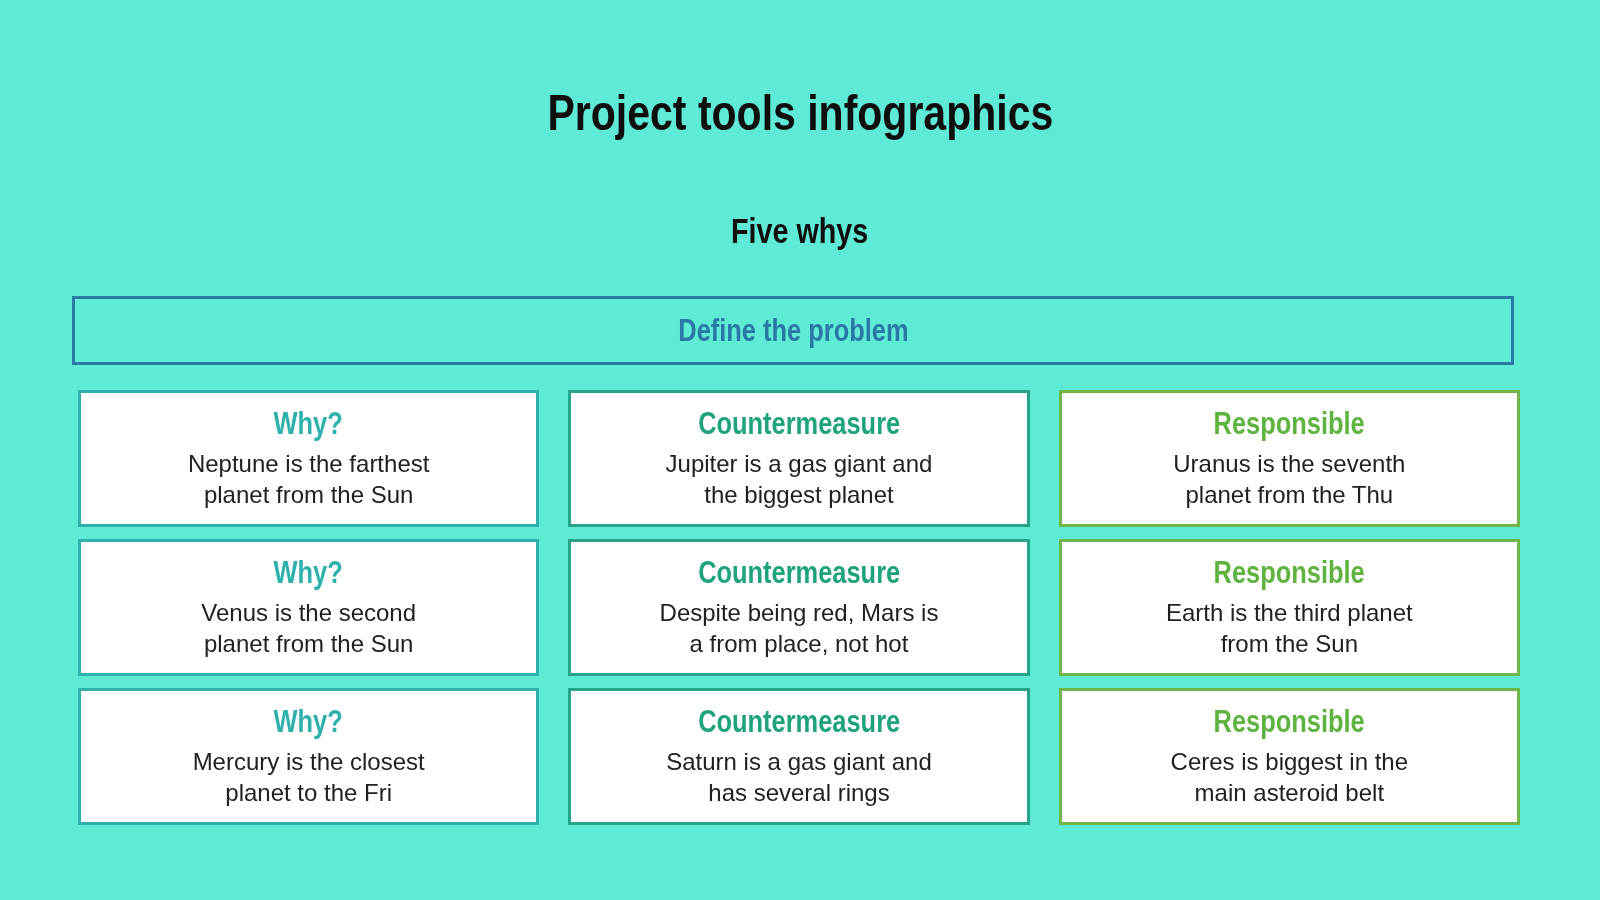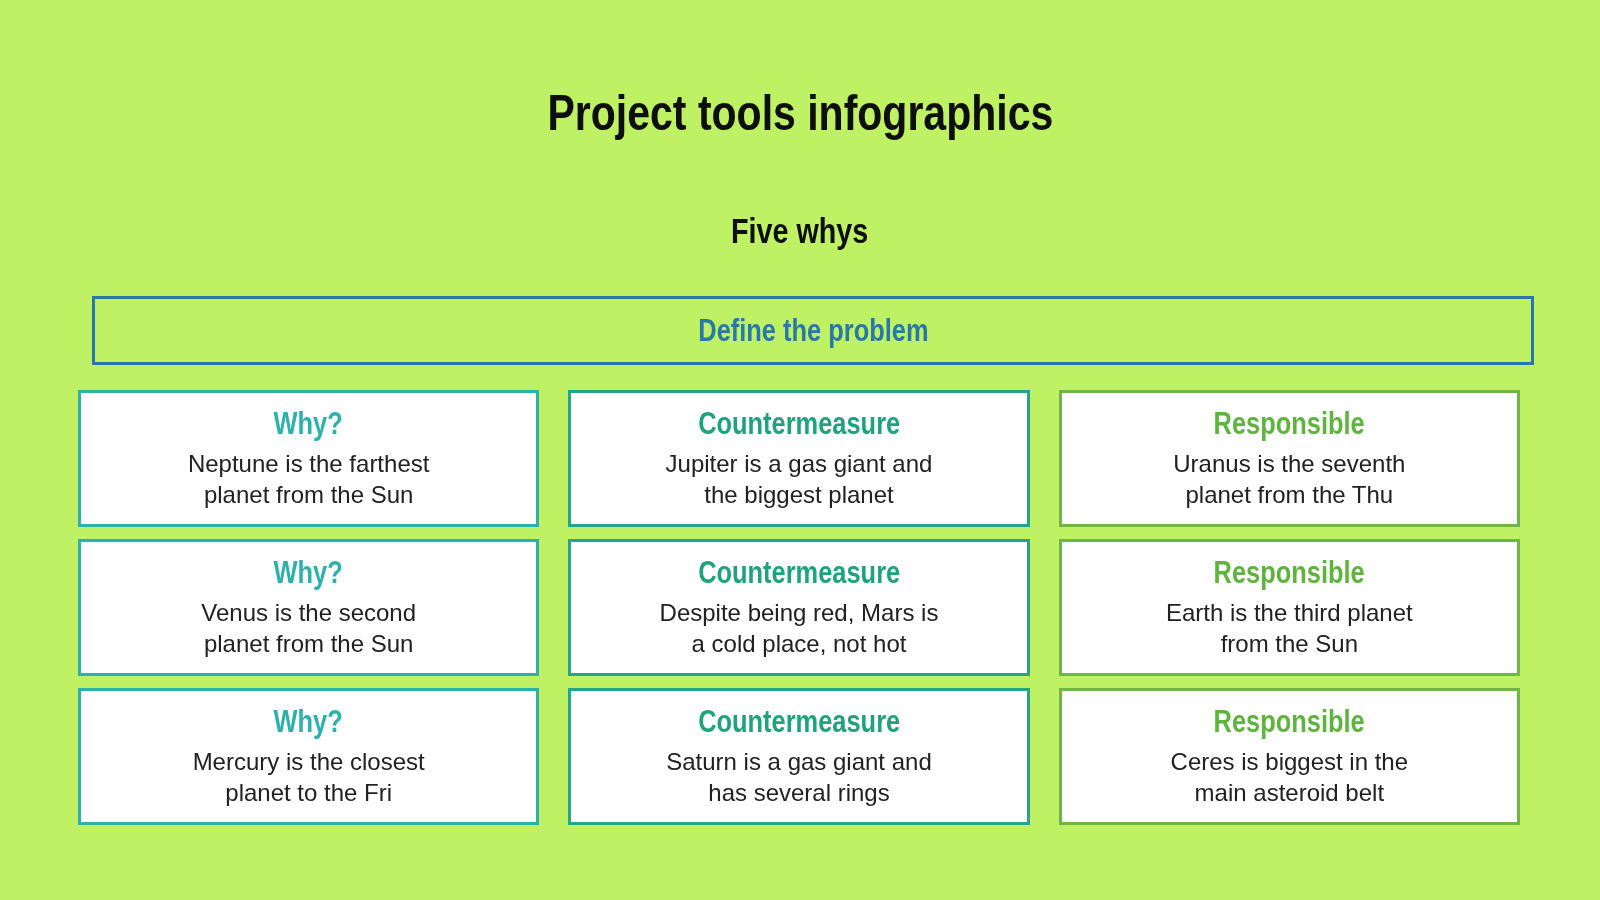--- a/index.html
+++ b/index.html
@@ -5,21 +5,21 @@
   html, body {
     margin: 0;
     padding: 0;
     background: #ffffff;
     font-family: "Liberation Sans", sans-serif;
   }
   .slide {
     position: relative;
     width: 1600px;
     height: 900px;
-    background: #bef264;
+    background: #5eead4;
     overflow: hidden;
   }
   
   .cond {
     display: inline-block;
     transform: scaleX(0.82);
     transform-origin: center;
     font-weight: 700;
     letter-spacing: 0px;
   }
@@ -40,21 +40,21 @@
     left: 0;
     width: 100%;
     margin: 0;
     text-align: center;
     font-size: 35px;
     line-height: 1.1;
     color: #0e0e0e;
   }
   .problem-box {
     position: absolute;
-    left: 92px;
+    left: 72px;
     top: 296px;
     width: 1442px;
     height: 69px;
     box-sizing: border-box;
     border: 3px solid #2879a6;
     display: flex;
     align-items: center;
     justify-content: center;
     font-size: 31px;
     color: #2879a6;
@@ -131,21 +131,21 @@
     </div>
 
     <div class="cell col-teal">
       <div class="cell-heading"><span class="cond">Why?</span></div>
       <div class="cell-text">Venus is the second
 planet from the Sun</div>
     </div>
     <div class="cell col-emerald">
       <div class="cell-heading"><span class="cond">Countermeasure</span></div>
       <div class="cell-text">Despite being red, Mars is
-a cold place, not hot</div>
+a from place, not hot</div>
     </div>
     <div class="cell col-green">
       <div class="cell-heading"><span class="cond">Responsible</span></div>
       <div class="cell-text">Earth is the third planet
 from the Sun</div>
     </div>
 
     <div class="cell col-teal">
       <div class="cell-heading"><span class="cond">Why?</span></div>
       <div class="cell-text">Mercury is the closest

